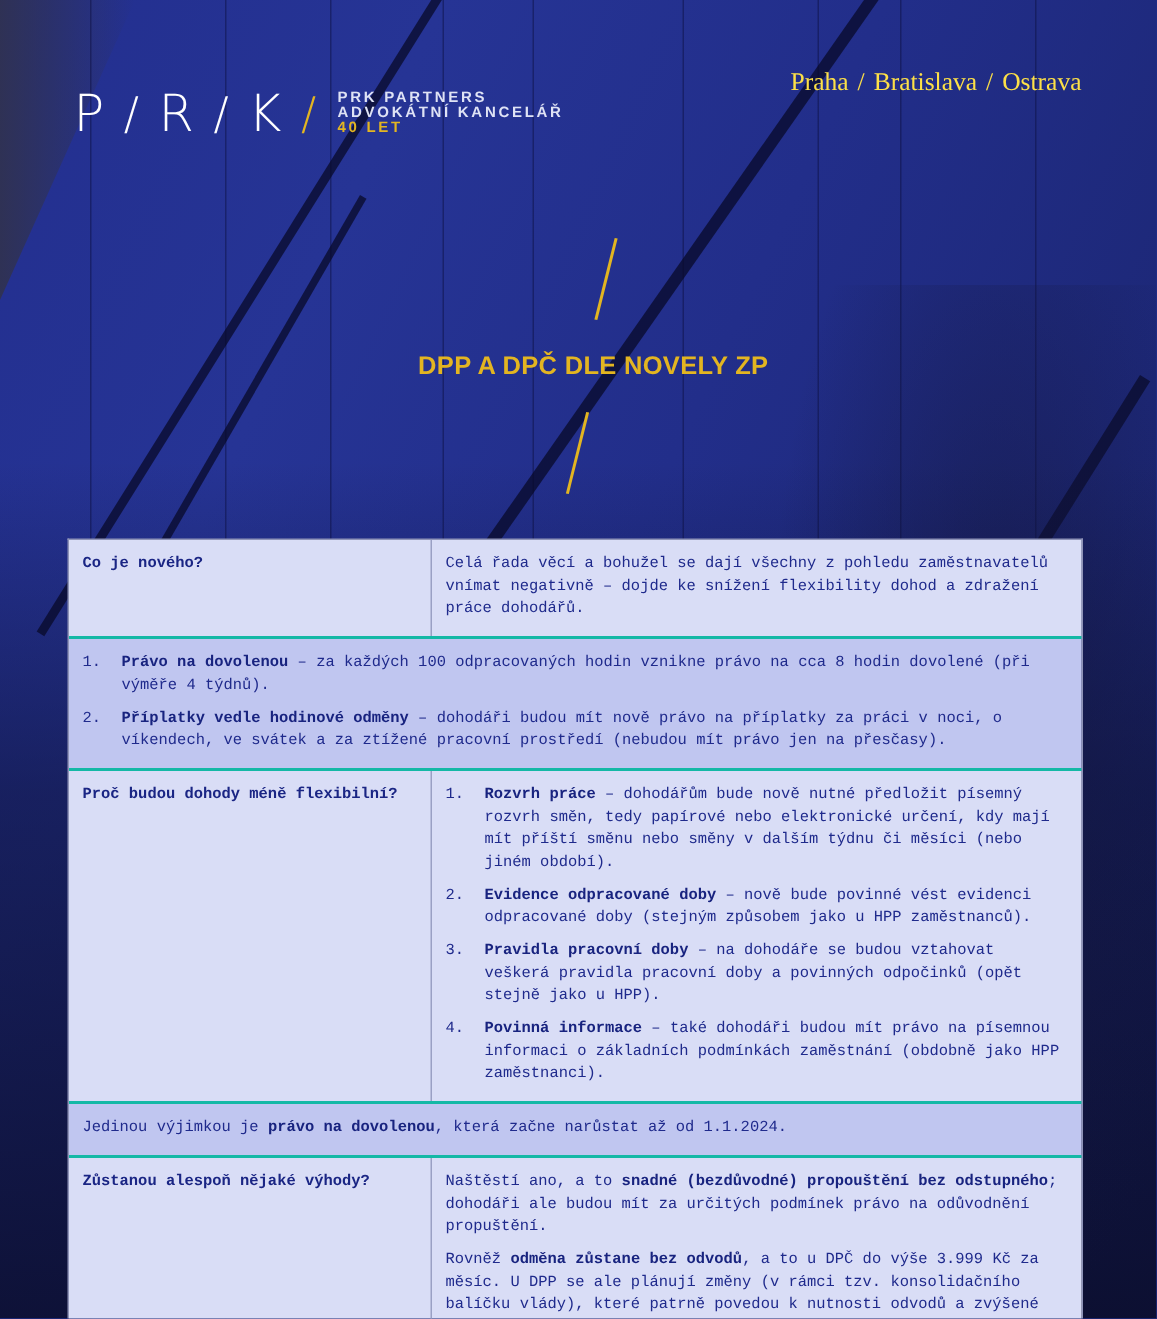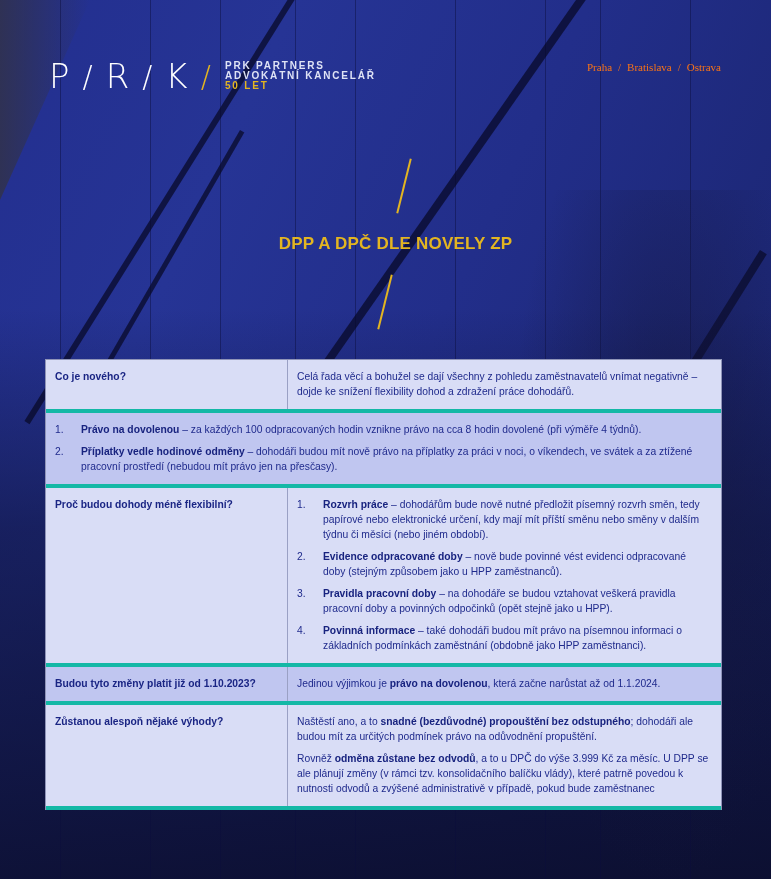--- a/index.html
+++ b/index.html
@@ -44,43 +44,43 @@
   }
   .logo .slash { font-weight: 200; font-size: 30px; }
   .logo .slash.gold { color: #e3b521; }
   .logo-sub {
     position: absolute; left: 225px; top: 61px;
     font-size: 10px; letter-spacing: 1.8px; font-weight: bold; line-height: 10px;
     color: #dfe3f5;
   }
   .logo-sub .gold { color: #e3b521; }
   .cities {
-    position: absolute; right: 50px; top: 61px;
+    position: absolute; right: 50px; top: 45px;
     font-family: "Liberation Serif", "DejaVu Serif", serif;
-    font-size: 11px; color: #f97316;
+    font-size: 17px; color: #fde047;
   }
   .cities .sep { margin: 0 6px; }
 
   .title-block { position: absolute; left: 0; top: 150px; width: 715px; height: 190px; }
   .title-slash {
     position: absolute; width: 2px; height: 56px; background: #e3b521;
     transform: rotate(14deg);
   }
   .title {
     position: absolute; left: 0; width: 791px; top: 84px; text-align: center;
     color: #e3b521; font-weight: bold; font-size: 17px; letter-spacing: 0.2px;
   }
 
   .table {
     position: absolute; left: 45px; top: 359px; width: 677px;
     border: 1px solid #8f94b8;
     border-bottom: none;
     font-size: 10.3px; line-height: 15px; color: #1f2a8c;
   }
-  .row { display: flex; border-bottom: 4px solid #14b8a6; }
+  .row { display: flex; border-bottom: 2px solid #14b8a6; font-family: Liberation Mono, monospace; }
   .row.light { background: #d9ddf6; }
   .row.mid { background: #c0c6f0; }
   .cell-q {
     width: 242px; flex: none; padding: 9px 9px 10px 9px;
     font-weight: bold; color: #1a2584;
     border-right: 1px solid #9aa0c4;
   }
   .cell-a { flex: 1; padding: 9px 10px 10px 9px; }
   .cell-a p { margin-bottom: 7px; }
   .cell-a p:last-child { margin-bottom: 0; }
@@ -115,21 +115,21 @@
     <span>P</span>
     <span class="slash">/</span>
     <span>R</span>
     <span class="slash">/</span>
     <span>K</span>
     <span class="slash gold">/</span>
   </div>
   <div class="logo-sub">
     <div>PRK PARTNERS</div>
     <div>ADVOKÁTNÍ KANCELÁŘ</div>
-    <div class="gold">50 LET</div>
+    <div class="gold">40 LET</div>
   </div>
   <div class="cities">
     <span>Praha</span><span class="sep">/</span><span>Bratislava</span><span class="sep">/</span><span>Ostrava</span>
   </div>
 </div>
 
 <div class="title-block">
   <div class="title-slash" style="left:403px; top:8px;"></div>
   <h1 class="title">DPP A DPČ DLE NOVELY ZP</h1>
   <div class="title-slash" style="left:384px; top:124px;"></div>
@@ -169,21 +169,20 @@
           <span class="num">3.</span>
           <span><b>Pravidla pracovní doby</b> – na dohodáře se budou vztahovat veškerá pravidla pracovní doby a povinných odpočinků (opět stejně jako u HPP).</span>
         </div>
         <div class="li">
           <span class="num">4.</span>
           <span><b>Povinná informace</b> – také dohodáři budou mít právo na písemnou informaci o základních podmínkách zaměstnání (obdobně jako HPP zaměstnanci).</span>
         </div>
       </div>
     </div>
     <div class="row mid">
-      <div class="cell-q">Budou tyto změny platit již od 1.10.2023?</div>
       <div class="cell-a">
         <p>Jedinou výjimkou je <b>právo na dovolenou</b>, která začne narůstat až od 1.1.2024.</p>
       </div>
     </div>
     <div class="row light">
       <div class="cell-q">Zůstanou alespoň nějaké výhody?</div>
       <div class="cell-a">
         <p>Naštěstí ano, a to <b>snadné (bezdůvodné) propouštění bez odstupného</b>; dohodáři ale budou mít za určitých podmínek právo na odůvodnění propuštění.</p>
         <p>Rovněž <b>odměna zůstane bez odvodů</b>, a to u DPČ do výše 3.999 Kč za měsíc. U DPP se ale plánují změny (v rámci tzv. konsolidačního balíčku vlády), které patrně povedou k nutnosti odvodů a zvýšené administrativě v případě, pokud bude zaměstnanec</p>
       </div>

